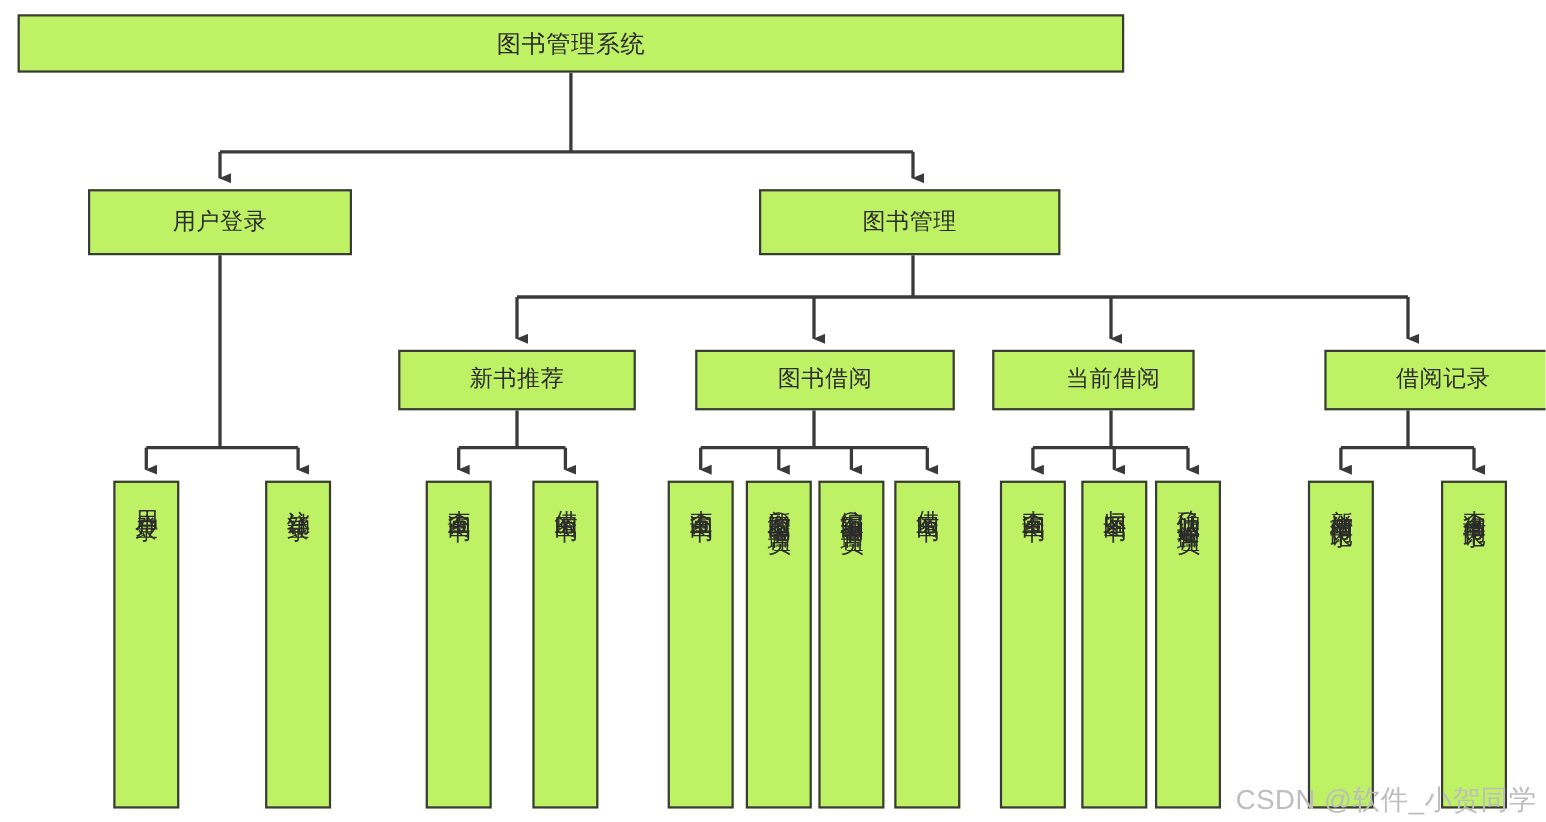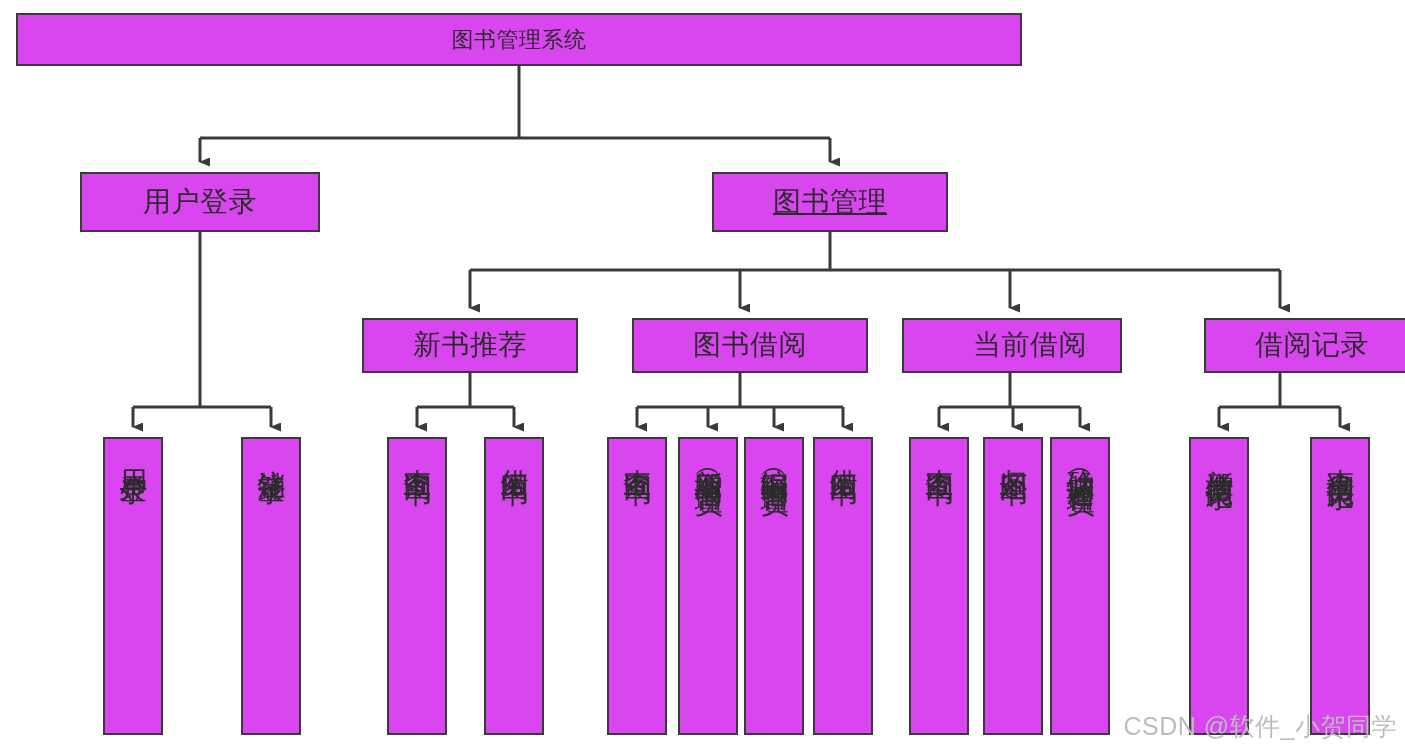--- a/index.html
+++ b/index.html
@@ -22,30 +22,30 @@
   svg.edges {
     position: absolute;
     left: 0;
     top: 0;
     width: 1405px;
     height: 747px;
   }
   .node {
     position: absolute;
     box-sizing: border-box;
-    background: #d946ef;
+    background: #bef264;
     border: 2px solid #3a3a3a;
     display: flex;
     align-items: center;
     justify-content: center;
     color: #2b2b2b;
     z-index: 2;
   }
   .node-label {
-    font-size: 28px;
+    font-size: 21px;
     line-height: 1.15;
     letter-spacing: 0.5px;
     white-space: nowrap;
     color: #2b2b2b;
   }
   .node.leaf .node-label {
     writing-mode: vertical-rl;
     text-orientation: upright;
     white-space: normal;
     letter-spacing: 3px;
@@ -136,30 +136,30 @@
     </g>
   </svg>
 
   <div id="node-layer">
       <div class="node root" style="left: 16px; top: 13px; width: 1006px; height: 53px;">
         <span class="node-label">图书管理系统</span>
       </div>
       <div class="node" style="left: 80px; top: 172px; width: 240px; height: 60px;">
         <span class="node-label">用户登录</span>
       </div>
-      <div class="node" style="left: 712px; top: 172px; width: 236px; height: 60px; text-decoration: underline;">
+      <div class="node" style="left: 690px; top: 172px; width: 274px; height: 60px;">
         <span class="node-label">图书管理</span>
       </div>
       <div class="node" style="left: 362px; top: 318px; width: 216px; height: 55px; justify-content: center;">
         <span class="node-label">新书推荐</span>
       </div>
       <div class="node" style="left: 632px; top: 318px; width: 236px; height: 55px;">
         <span class="node-label">图书借阅</span>
       </div>
-      <div class="node" style="left: 902px; top: 318px; width: 220px; height: 55px; padding-left: 36px;">
+      <div class="node" style="left: 902px; top: 318px; width: 184px; height: 55px; padding-left: 36px;">
         <span class="node-label">当前借阅</span>
       </div>
       <div class="node" style="left: 1172px; top: 318px; width: 216px; height: 55px; margin-left: 32px;">
         <span class="node-label">借阅记录</span>
       </div>
       <div class="node leaf" style="left: 103px; top: 437px; width: 60px; height: 298px;">
         <span class="node-label">用户登录</span>
       </div>
       <div class="node leaf" style="left: 241px; top: 437px; width: 60px; height: 298px;">
         <span class="node-label">注销登录</span>

